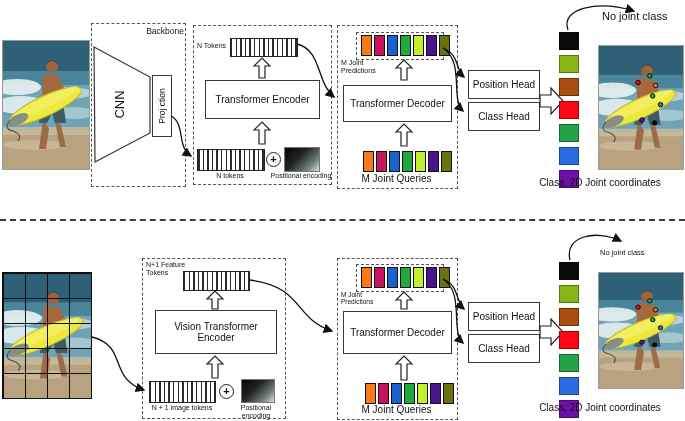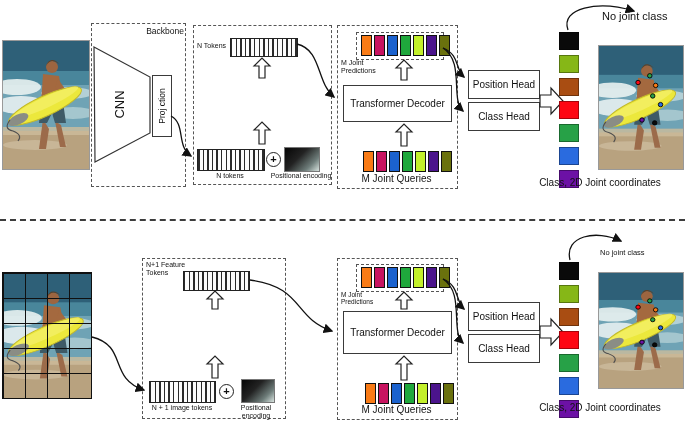--- a/index.html
+++ b/index.html
@@ -97,20 +97,21 @@
   <div class="solid-box" style="left:152px;top:75px;width:18px;height:60px;">
     <span class="vtext sm">Proj ction</span>
   </div>
 
   <div class="dashed-box" style="left:193px;top:25px;width:137px;height:158px;"></div>
   <div class="lbl tiny" style="left:197px;top:42px;width:34px;">N Tokens</div>
   <div class="tokens-bar" style="left:230px;top:38px;width:66px;height:17px;"></div>
   <svg class="block-arrow" style="left:254px;top:58px;" width="16" height="20" viewBox="0 0 16 20">
     <path d="M5 20 V8 H0 L8 0 L16 8 H11 V20 Z" fill="#fff" stroke="#222" stroke-width="1.2"></path>
     </svg>
+  <div class="solid-box md" style="left:205px;top:80px;width:113px;height:37px;">Transformer Encoder</div>
   <svg class="block-arrow" style="left:254px;top:122px;" width="16" height="22" viewBox="0 0 16 22">
     <path d="M5 22 V8 H0 L8 0 L16 8 H11 V22 Z" fill="#fff" stroke="#222" stroke-width="1.2"></path>
     </svg>
   <div class="tokens-bar" style="left:197px;top:149px;width:66px;height:20px;"></div>
   <div class="plus-circle" style="left:266px;top:152px;">+</div>
   <div class="posenc" style="left:284px;top:147px;width:34px;height:23px;"></div>
   <div class="lbl tiny c" style="left:197px;top:172px;width:66px;">N tokens</div>
   <div class="lbl tiny c" style="left:270px;top:172px;width:62px;">Positional encoding</div>
 
   <div class="dashed-box" style="left:337px;top:25px;width:119px;height:162px;"></div>
@@ -170,20 +171,21 @@
     <use href="#scene"></use>
   </svg>
   <div class="grid-overlay" style="left:2px;top:272px;width:90px;height:127px;"></div>
 
   <div class="dashed-box" style="left:142px;top:258px;width:142px;height:159px;"></div>
   <div class="lbl tiny" style="left:146px;top:261px;width:44px;">N+1 Feature Tokens</div>
   <div class="tokens-bar" style="left:183px;top:271px;width:65px;height:18px;"></div>
   <svg class="block-arrow" style="left:207px;top:291px;" width="16" height="18" viewBox="0 0 16 18">
     <path d="M5 18 V8 H0 L8 0 L16 8 H11 V18 Z" fill="#fff" stroke="#222" stroke-width="1.2"></path>
     </svg>
+  <div class="solid-box md" style="left:155px;top:310px;width:120px;height:42px;">Vision Transformer Encoder</div>
   <svg class="block-arrow" style="left:207px;top:356px;" width="16" height="22" viewBox="0 0 16 22">
     <path d="M5 22 V8 H0 L8 0 L16 8 H11 V22 Z" fill="#fff" stroke="#222" stroke-width="1.2"></path>
     </svg>
   <div class="tokens-bar" style="left:149px;top:381px;width:65px;height:20px;"></div>
   <div class="plus-circle" style="left:219px;top:384px;">+</div>
   <div class="posenc" style="left:241px;top:379px;width:32px;height:22px;"></div>
   <div class="lbl tiny c" style="left:145px;top:404px;width:74px;">N + 1 image tokens</div>
   <div class="lbl tiny c" style="left:226px;top:404px;width:60px;">Positional encoding</div>
 
   <div class="dashed-box" style="left:337px;top:258px;width:119px;height:160px;"></div>

